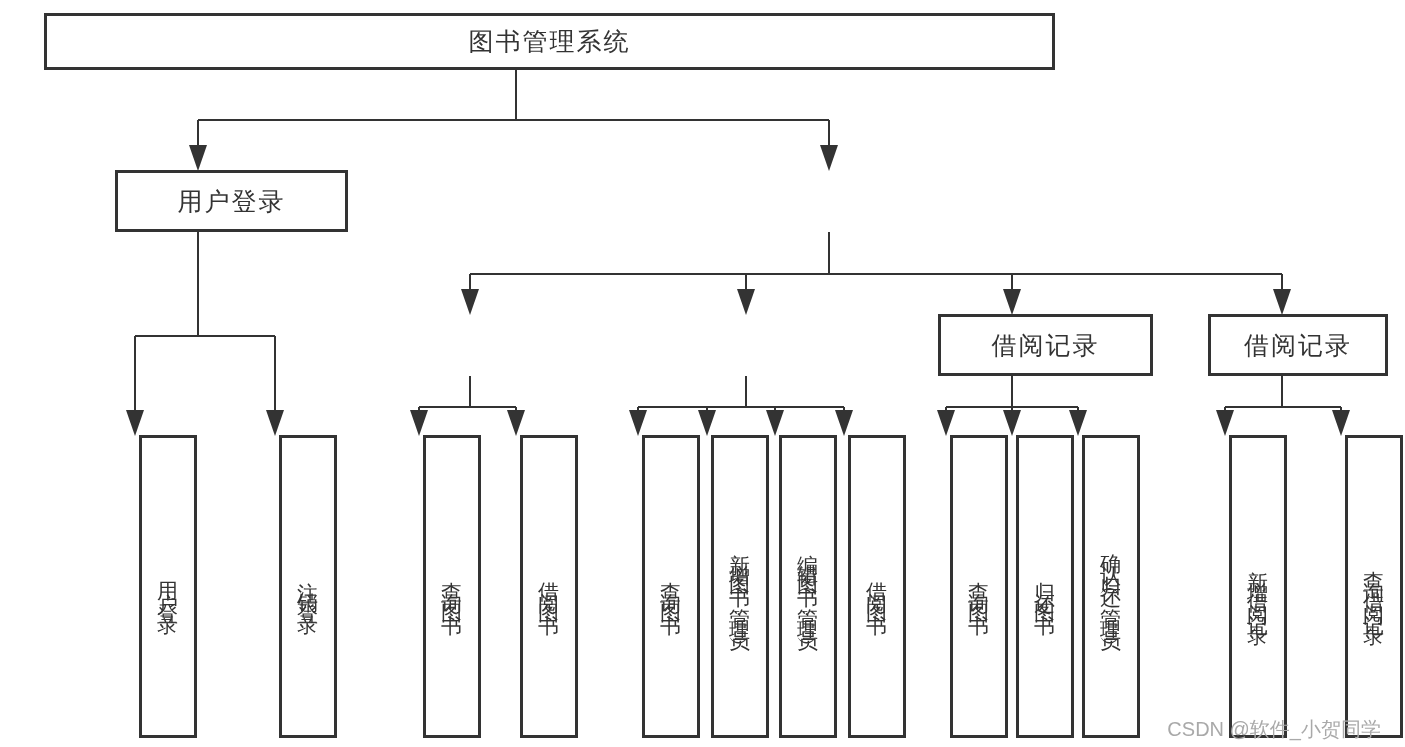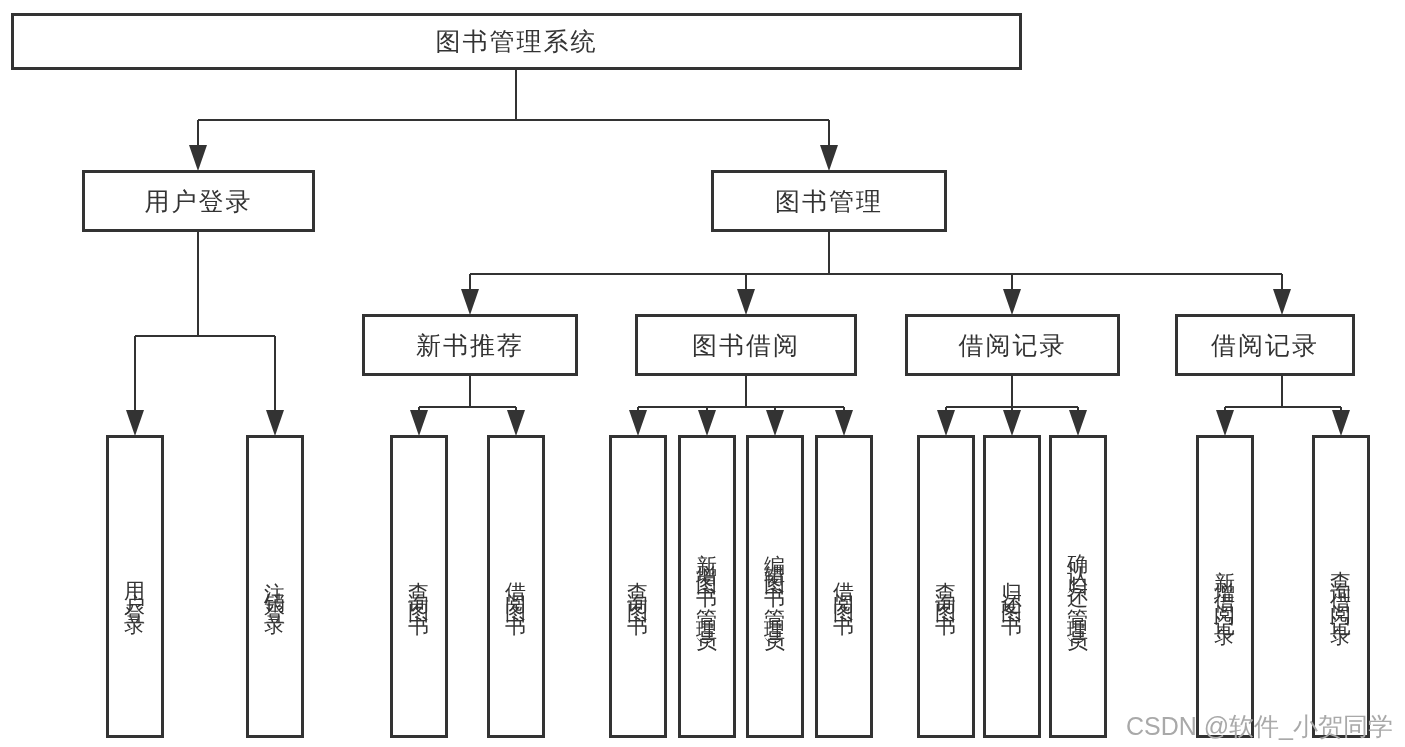--- a/index.html
+++ b/index.html
@@ -37,41 +37,42 @@
     stroke:none;
   }
   .box{
     position:absolute;
     box-sizing:border-box;
     background:var(--box-fill);
     border:3px solid var(--box-border);
     display:flex;
     align-items:center;
     justify-content:center;
+    margin-left:33px;
   }
   .box .label{
     color:var(--text);
     white-space:nowrap;
   }
   .box.h .label{
     font-size:25px;
     letter-spacing:2px;
   }
   .box.v .label{
     writing-mode:vertical-rl;
     text-orientation:mixed;
     font-size:21px;
     letter-spacing:11px;
     line-height:1;
   }
   .watermark{
     position:absolute;
-    right:12px;
+    right:24px;
     bottom:4px;
-    font-size:25px;
+    font-size:20px;
     color:var(--watermark);
     white-space:nowrap;
     pointer-events:none;
   }
 </style>
 </head>
 <body>
 
 <div class="canvas">
 
@@ -115,30 +116,21 @@
     </g>
   </svg>
 
   <div class="box h" style="left:11px;top:13px;width:1011px;height:57px">
     <span class="label">图书管理系统</span>
   </div>
 
   <div class="box h" style="left:82px;top:170px;width:233px;height:62px">
     <span class="label">用户登录</span>
   </div>
-  <div class="box h" style="left:711px;top:170px;width:236px;height:62px">
-    <span class="label">图书管理</span>
-  </div>
 
-  <div class="box h" style="left:362px;top:314px;width:216px;height:62px">
-    <span class="label">新书推荐</span>
-  </div>
-  <div class="box h" style="left:635px;top:314px;width:222px;height:62px">
-    <span class="label">图书借阅</span>
-  </div>
   <div class="box h" style="left:905px;top:314px;width:215px;height:62px">
     <span class="label">借阅记录</span>
   </div>
   <div class="box h" style="left:1175px;top:314px;width:180px;height:62px">
     <span class="label">借阅记录</span>
   </div>
 
   <div class="box v" style="left:106px;top:435px;width:58px;height:303px">
     <span class="label">用户登录</span>
   </div>

